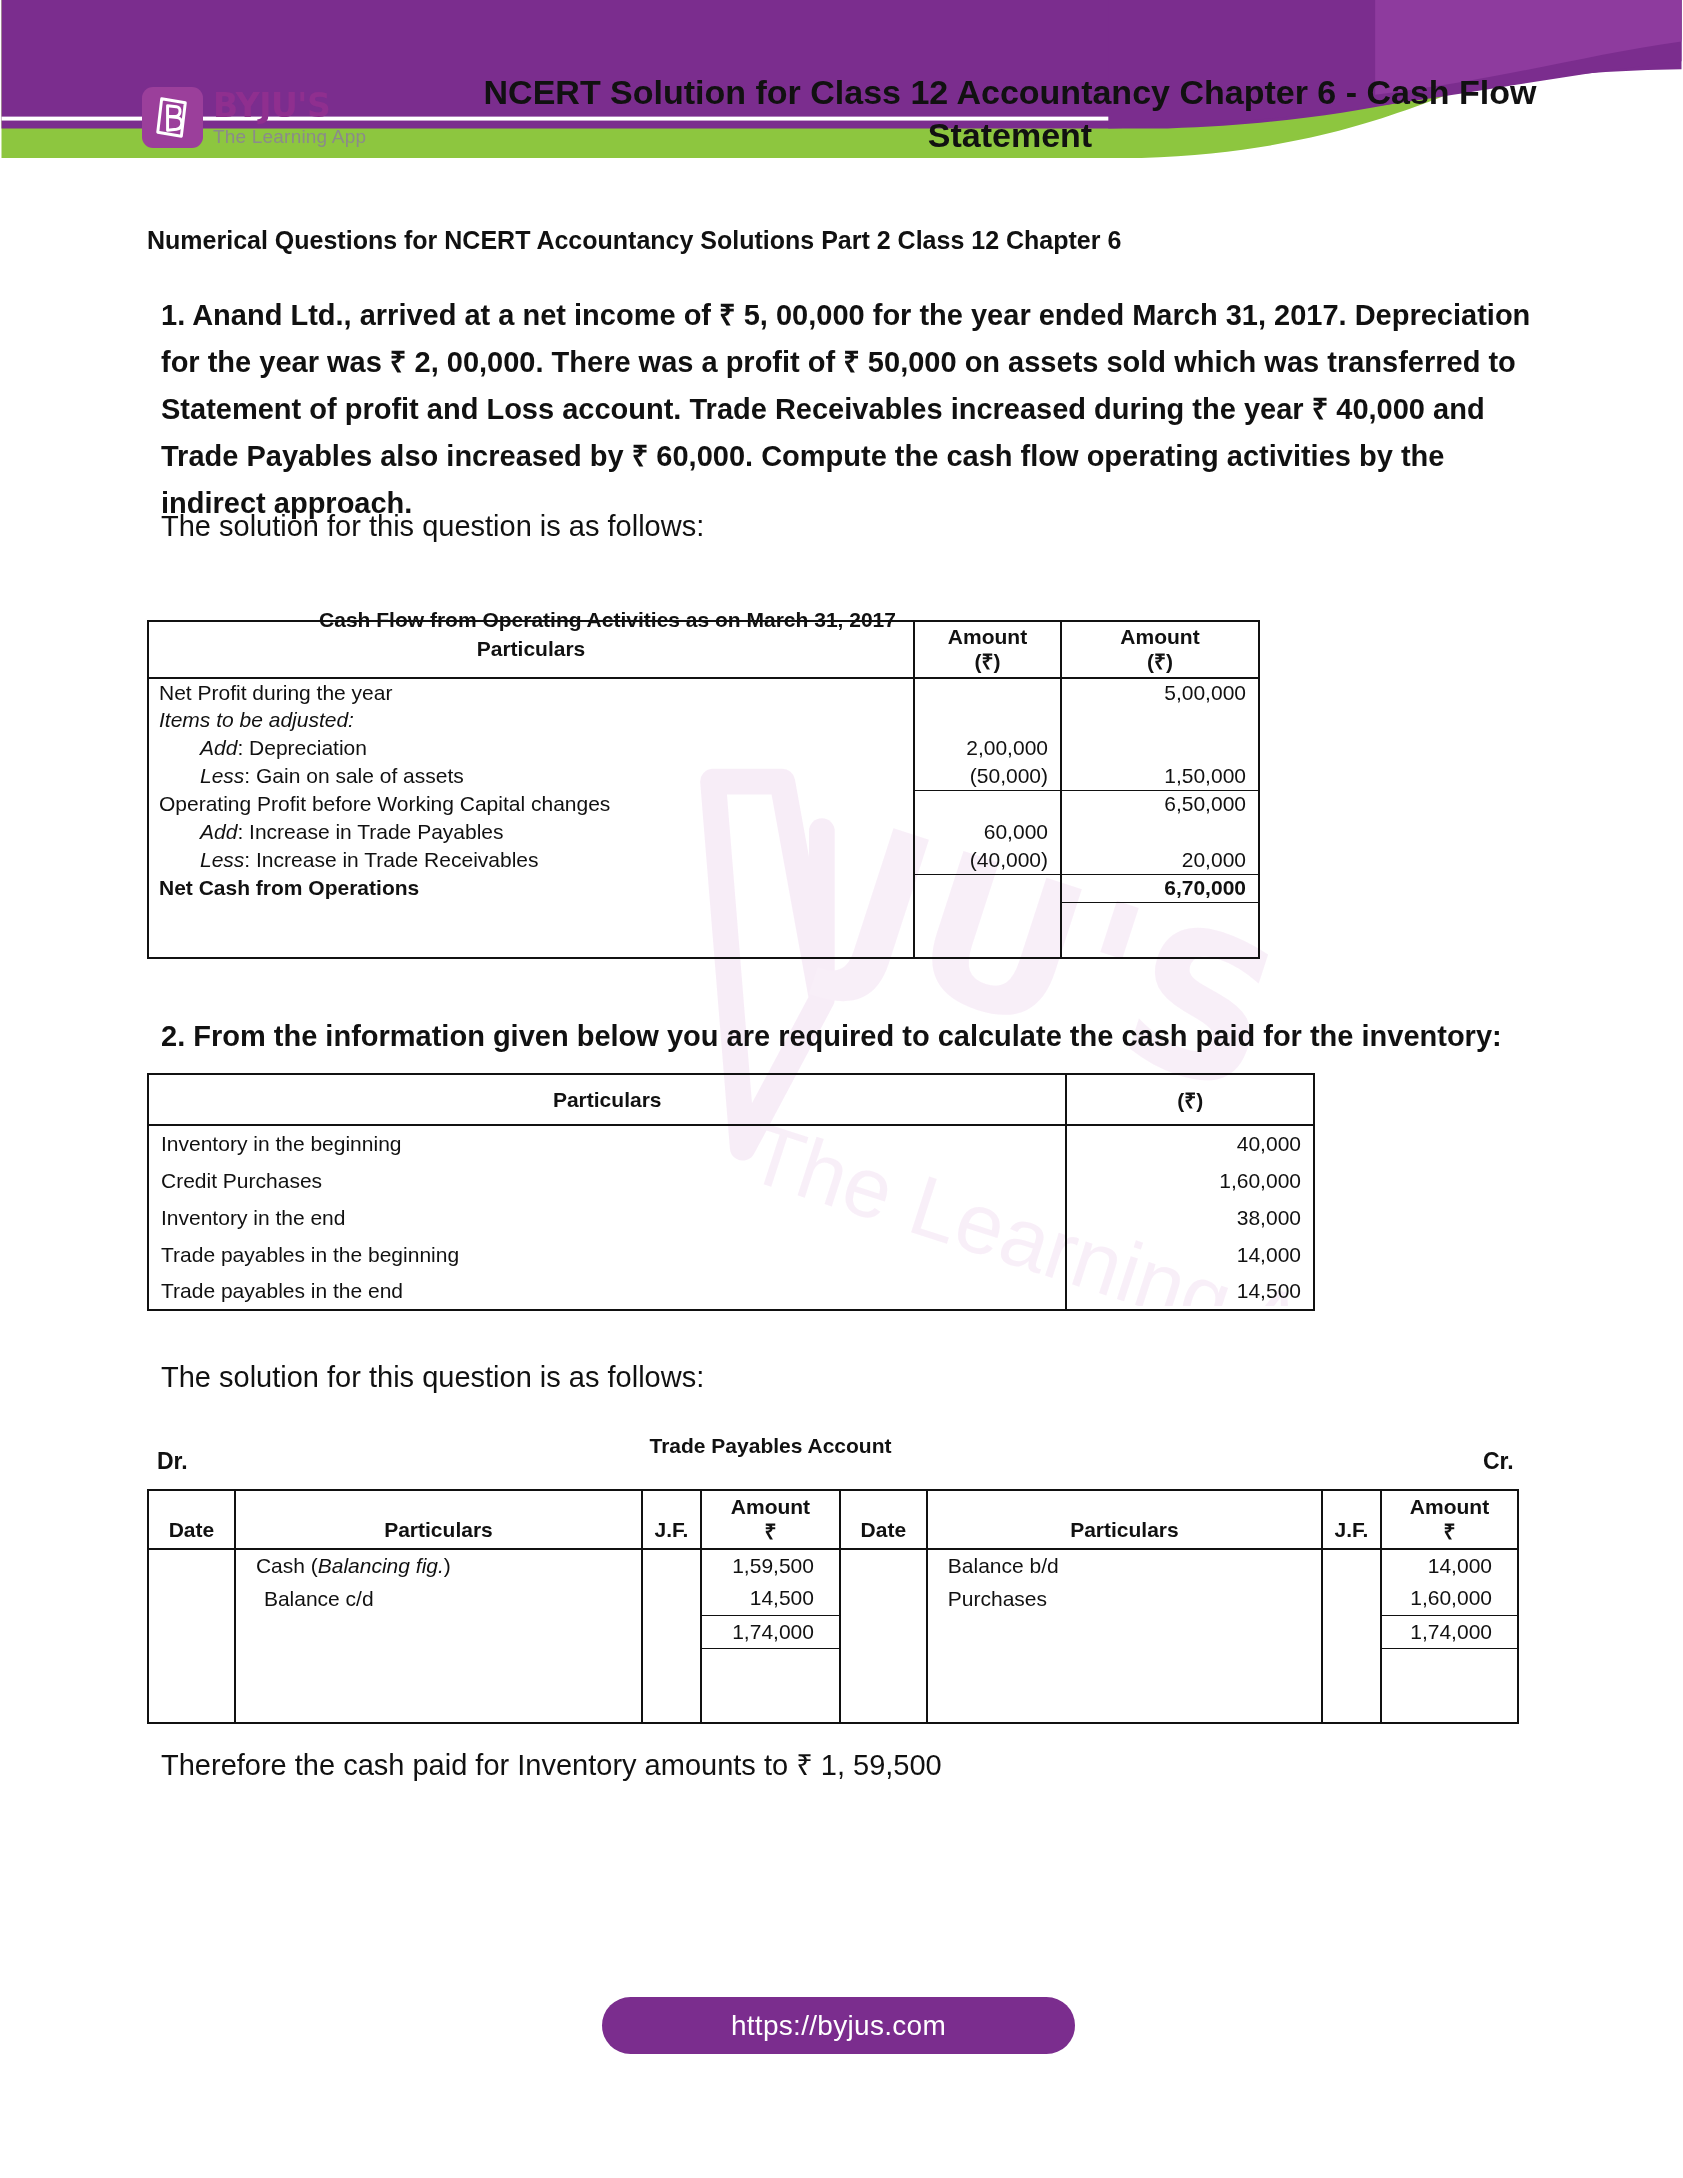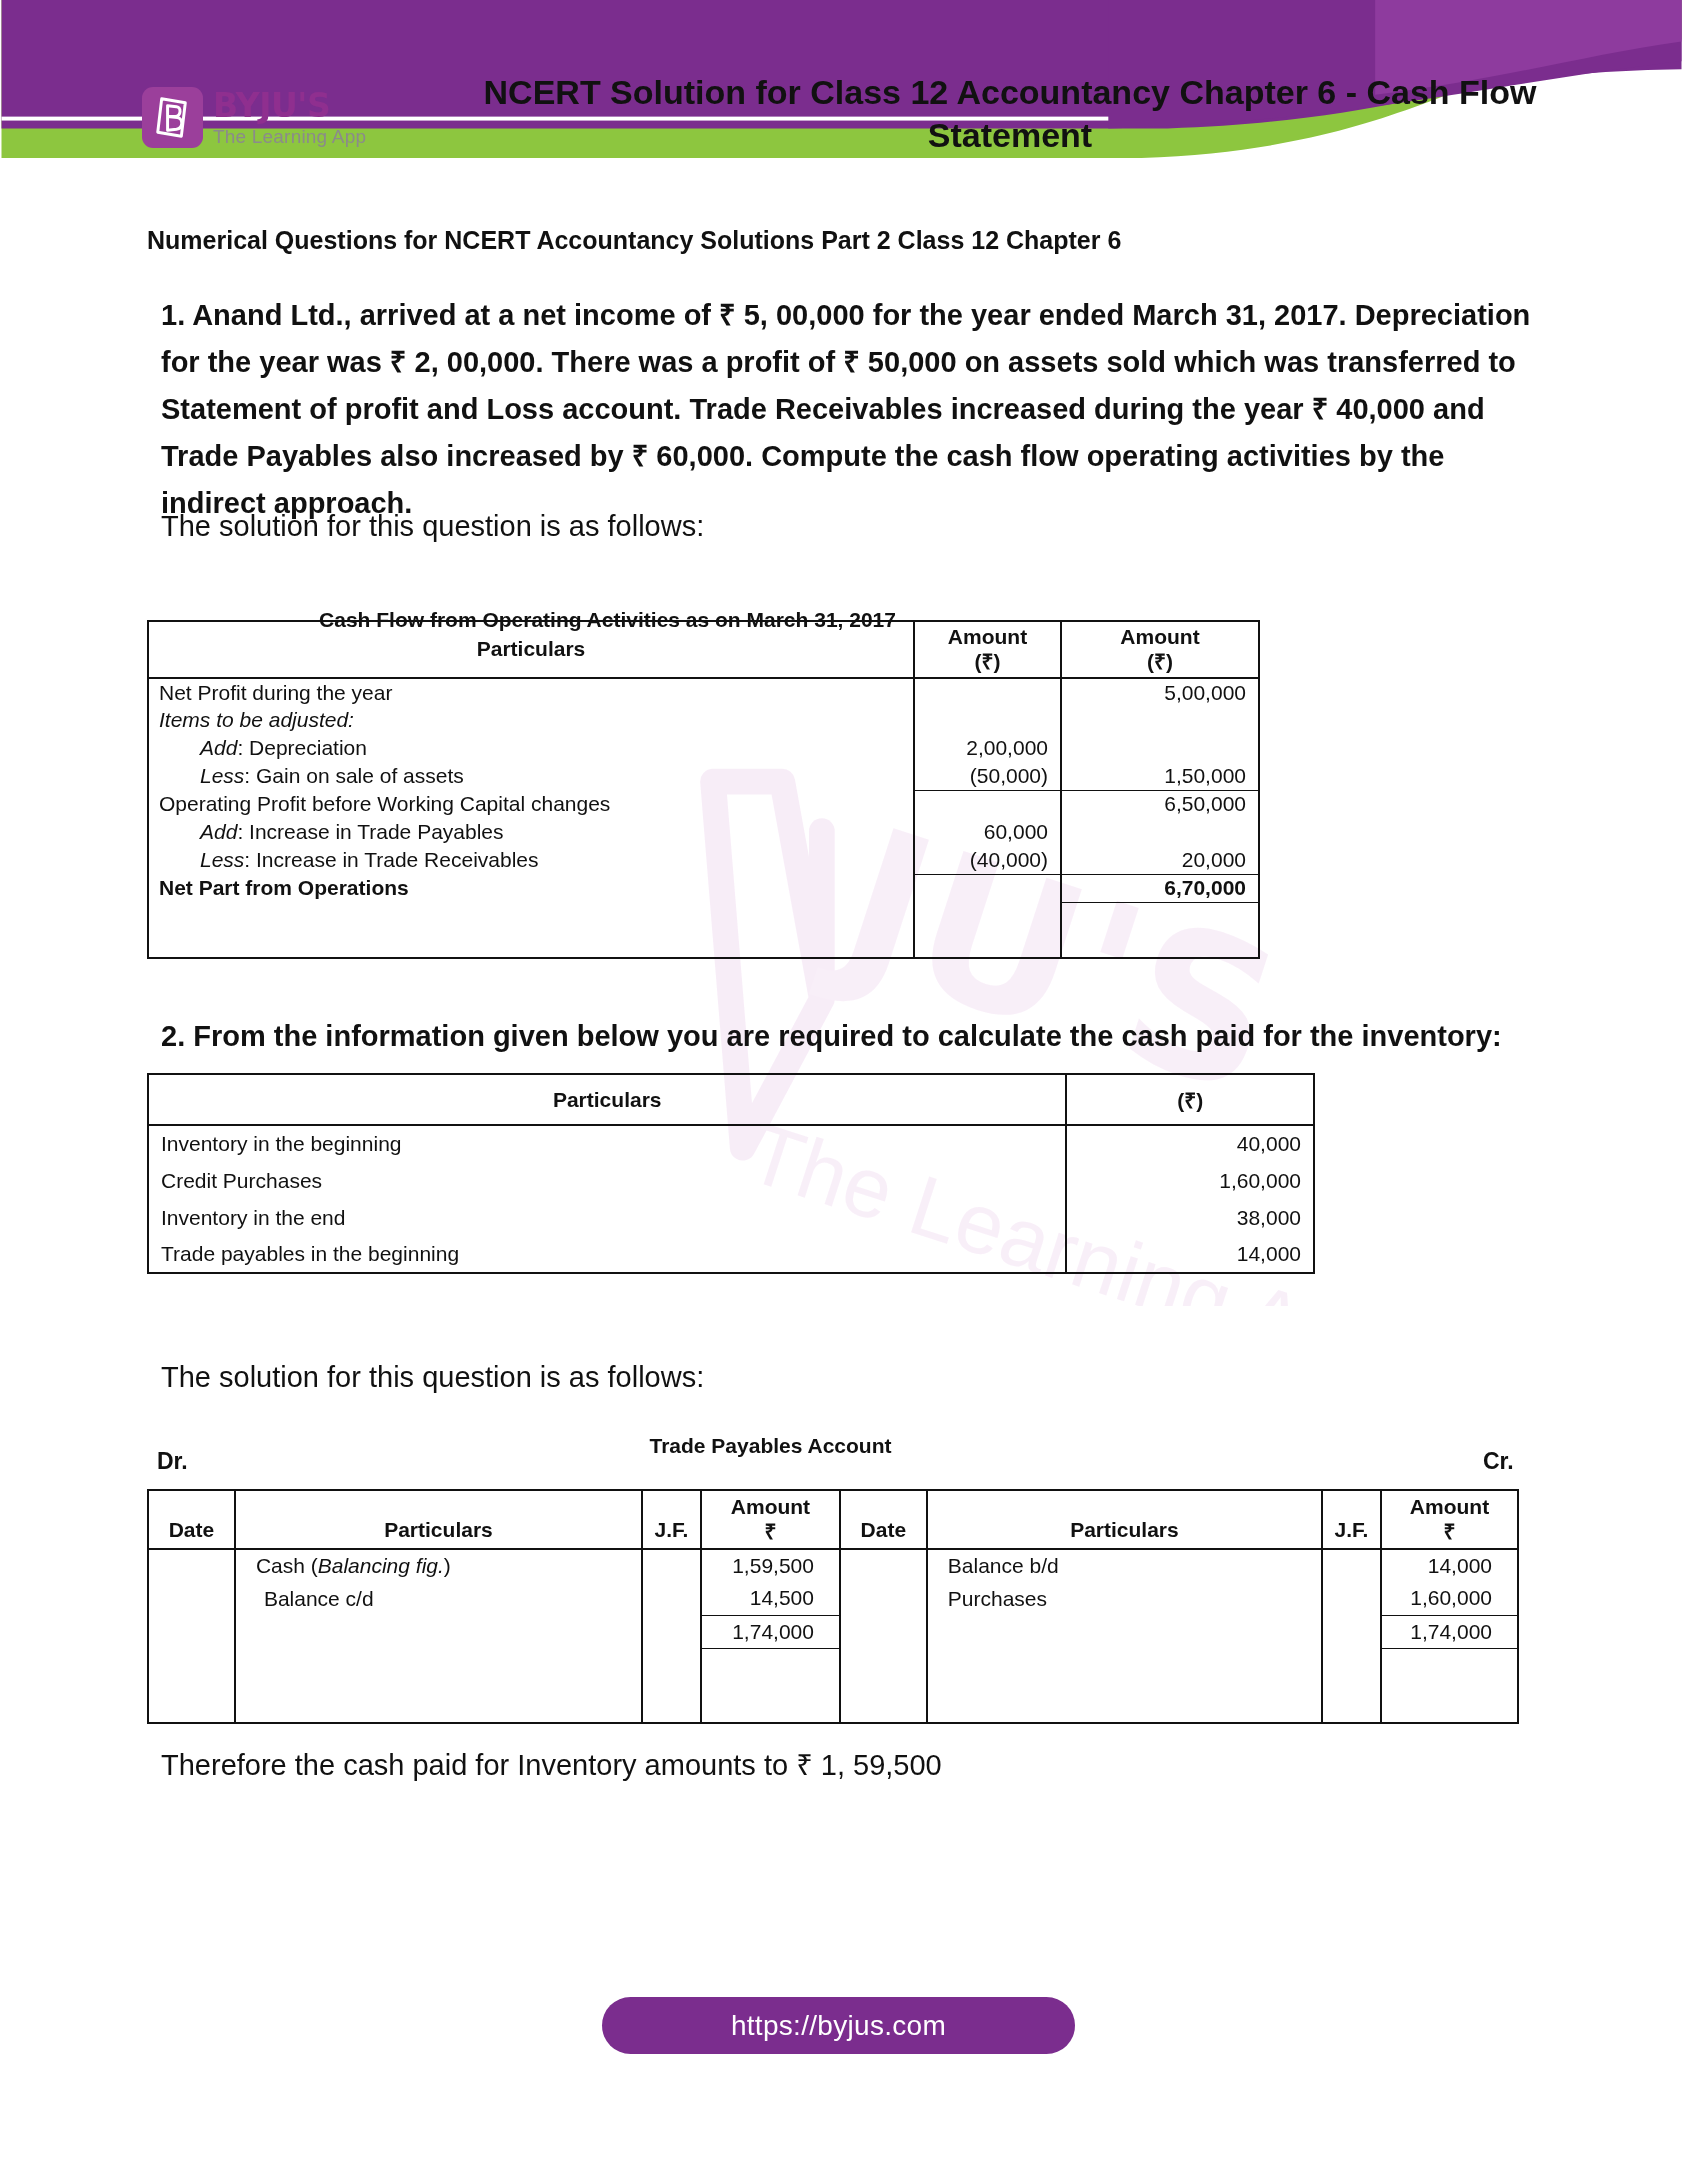--- a/index.html
+++ b/index.html
@@ -217,21 +217,21 @@
 
       <tr>
         <td class="cell lbl" style="padding-left:51px">
           <i>Less</i>: Increase in Trade Receivables
         </td>
         <td class="cell num vline-l">(40,000)</td>
         <td class="cell num vline-l">20,000</td>
       </tr>
 
       <tr>
-        <td class="cell lbl" style="font-weight:bold">Net Part from Operations</td>
+        <td class="cell lbl" style="font-weight:bold">Net Cash from Operations</td>
         <td class="cell num vline-l topline"></td>
         <td class="cell num vline-l topline" style="font-weight:bold">6,70,000</td>
       </tr>
 
       <tr>
         <td class="cell" style="height:12px"></td>
         <td class="cell vline-l"></td>
         <td class="cell vline-l topline"></td>
       </tr>
       <tr>
@@ -262,20 +262,24 @@
         <td>Credit Purchases</td>
         <td class="num vline-l">1,60,000</td>
       </tr>
       <tr>
         <td>Inventory in the end</td>
         <td class="num vline-l">38,000</td>
       </tr>
       <tr>
         <td>Trade payables in the beginning</td>
         <td class="num vline-l">14,000</td>
+      </tr>
+      <tr>
+        <td>Trade payables in the end</td>
+        <td class="num vline-l">14,500</td>
       </tr>
     </tbody>
   </table>
 
   <div class="para normal" style="top:1354px; width:990px;">The solution for this question is as follows:</div>
 
   <div class="tbl-caption" style="left:147px; top:1418px; width:1247px;">Trade Payables Account</div>
   <div class="drcr" style="left:149px; top:1448px;">Dr.</div>
   <div class="drcr" style="left:1475px; top:1448px;">Cr.</div>
 

